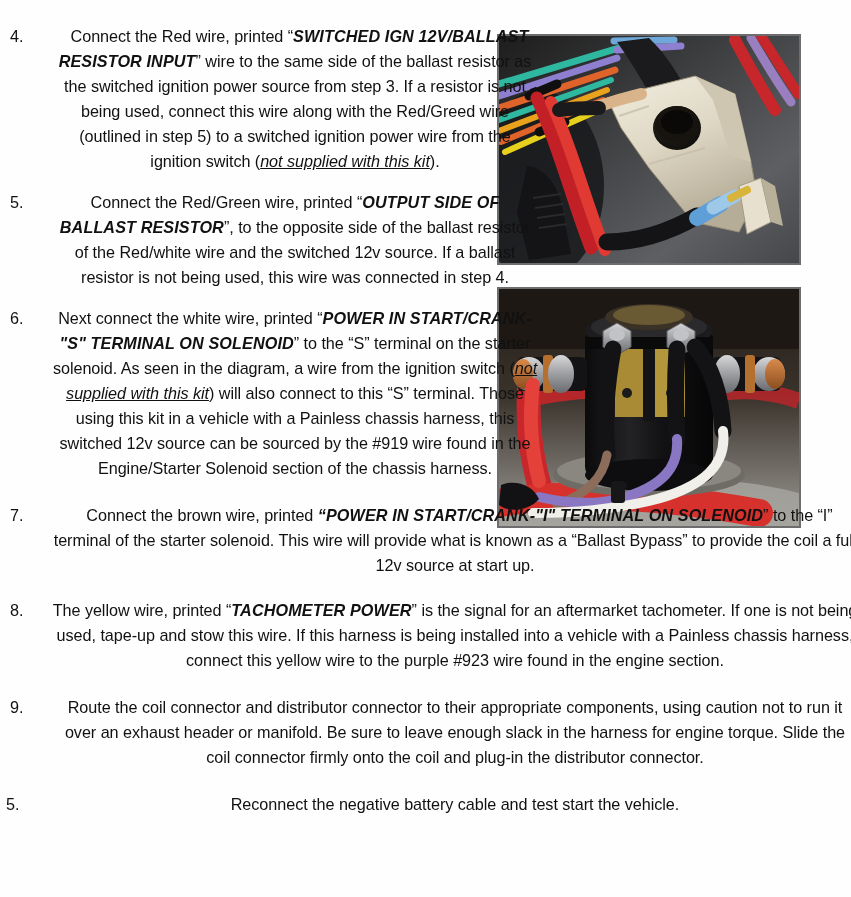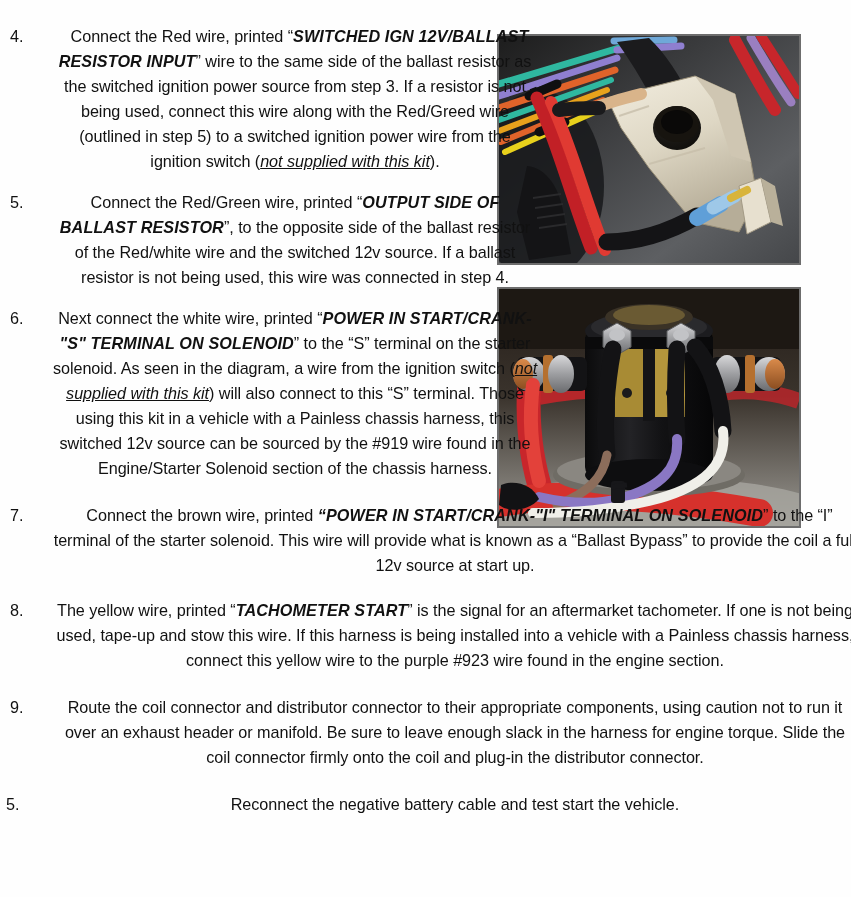--- a/index.html
+++ b/index.html
@@ -302,21 +302,21 @@
       <span class="step-body">Next connect the white wire, printed “<b class="bi">POWER IN START/CRANK-"S" TERMINAL ON SOLENOID</b>” to the “S” terminal on the starter solenoid. As seen in the diagram, a wire from the ignition switch (<i class="un">not supplied with this kit</i>) will also connect to this “S” terminal. Those using this kit in a vehicle with a Painless chassis harness, this switched 12v source can be sourced by the #919 wire found in the Engine/Starter Solenoid section of the chassis harness.</span>
     </div>
 
     <div class="step wide" id="step-7">
       <span class="step-num">7.</span>
       <span class="step-body"><span class="lead-indent"></span>Connect the brown wire, printed <b class="bi">“POWER IN START/CRANK-"I" TERMINAL ON SOLENOID</b>” to the “I” terminal of the starter solenoid. This wire will provide what is known as a “Ballast Bypass” to provide the coil a full 12v source at start up.</span>
     </div>
 
     <div class="step wide" id="step-8">
       <span class="step-num">8.</span>
-      <span class="step-body">The yellow wire, printed “<b class="bi">TACHOMETER START</b>” is the signal for an aftermarket tachometer. If one is not being used, tape-up and stow this wire. If this harness is being installed into a vehicle with a Painless chassis harness, connect this yellow wire to the purple #923 wire found in the engine section.</span>
+      <span class="step-body">The yellow wire, printed “<b class="bi">TACHOMETER POWER</b>” is the signal for an aftermarket tachometer. If one is not being used, tape-up and stow this wire. If this harness is being installed into a vehicle with a Painless chassis harness, connect this yellow wire to the purple #923 wire found in the engine section.</span>
     </div>
 
     <div class="step wide" id="step-9">
       <span class="step-num">9.</span>
       <span class="step-body">Route the coil connector and distributor connector to their appropriate components, using caution not to run it over an exhaust header or manifold. Be sure to leave enough slack in the harness for engine torque. Slide the coil connector firmly onto the coil and plug-in the distributor connector.</span>
     </div>
 
     <div class="step wide" id="step-10">
       <span class="step-num two-digit">5.</span>
       <span class="step-body">Reconnect the negative battery cable and test start the vehicle.</span>

